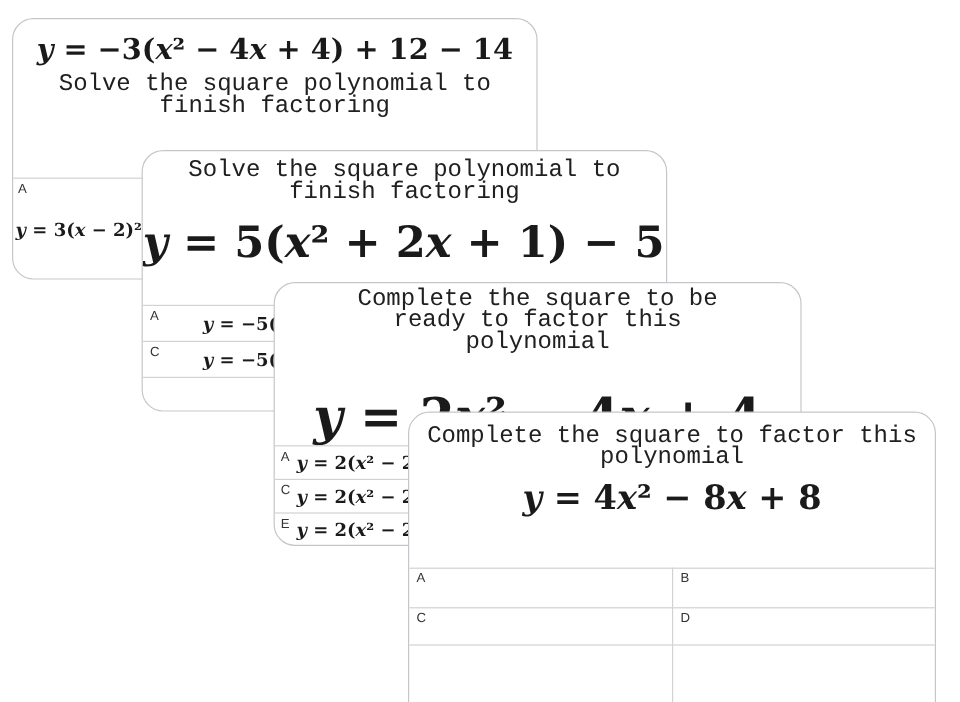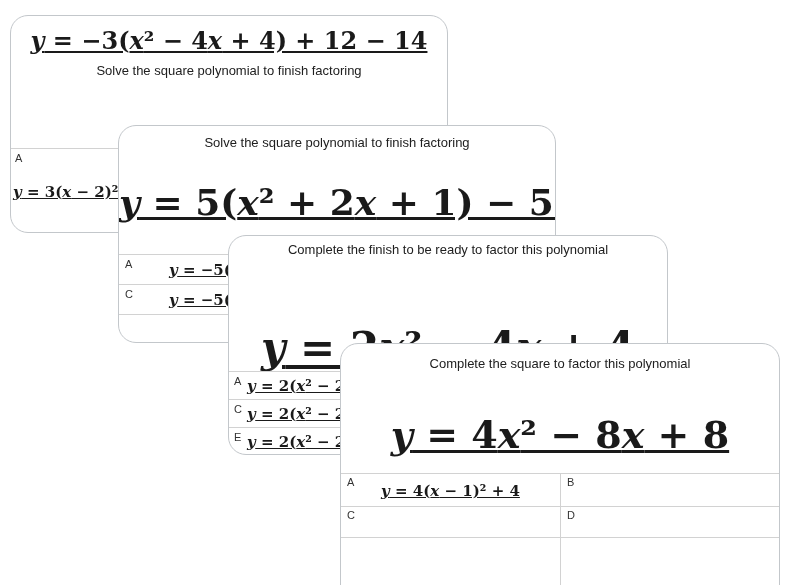--- a/index.html
+++ b/index.html
@@ -15,34 +15,34 @@
   #canvas{position:relative;width:800px;height:585px;background:var(--background);overflow:hidden;}
 
   .card{position:absolute;background:#ffffff;border:1.5px solid var(--card-border);
         border-radius:18px;overflow:hidden;}
   .c1{left:10px;top:15px;width:438px;height:218px;z-index:1;}
   .c2{left:118px;top:125px;width:438px;height:218px;z-index:2;}
   .c3{left:228px;top:235px;width:440px;height:220px;z-index:3;}
   .c4{left:340px;top:343px;width:440px;height:288px;z-index:4;}
 
   .instr{position:absolute;left:10px;right:10px;text-align:center;
-         font-size:13px;line-height:18px;color:var(--text);}
+         font-size:20px;line-height:18px;color:var(--text);font-family:Liberation Mono, monospace;}
   .c1 .instr{top:46px;}
   .c2 .instr{top:8px;}
   .c3 .instr{top:5px;left:52px;right:52px;}
   .c4 .instr{top:11px;}
 
   .eq{font-family:"DejaVu Serif","Liberation Serif",serif;font-weight:bold;
-      color:var(--math);white-space:nowrap;text-decoration:underline;}
+      color:var(--math);white-space:nowrap;}
   .eq i{font-style:italic;}
   .eq.main{position:absolute;left:0;right:0;text-align:center;}
   .c1 .eq.main{top:10px;font-size:24px;}
   .c2 .eq.main{top:55px;font-size:36px;}
   .c3 .eq.main{top:50px;font-size:42px;margin-top:37px;}
-  .c4 .eq.main{top:68px;font-size:38px;}
+  .c4 .eq.main{top:54px;font-size:28px;}
 
   .tbl{position:absolute;left:0;right:0;bottom:0;}
   .lbl{font-family:"Liberation Sans",sans-serif;font-size:11px;color:var(--label);}
   .aeq{font-size:15px;}
 
   
   .t1{top:132px;border-top:1px solid var(--table-line);}
   .t1 .lbl{position:absolute;top:3px;left:4px;}
   .t1 .aeq{position:absolute;top:34px;left:2px;}
 
@@ -90,21 +90,21 @@
       </div>
       <div class="row">
         <span class="lbl">C</span>
         <span class="eq aeq"><i>y</i> = −5(<i>x</i></span>
       </div>
       <div class="row"></div>
     </div>
   </div>
 
   <div class="card c3">
-    <div class="instr">Complete the finish to be ready to factor this polynomial</div>
+    <div class="instr">Complete the square to be ready to factor this polynomial</div>
     <div class="eq main"><i>y</i> = 2<i>x</i>² − 4<i>x</i> + 4</div>
     <div class="tbl t3 rows">
       <div class="row">
         <span class="lbl">A</span>
         <span class="eq aeq"><i>y</i> = 2(<i>x</i>² − 2</span>
       </div>
       <div class="row">
         <span class="lbl">C</span>
         <span class="eq aeq"><i>y</i> = 2(<i>x</i>² − 2</span>
       </div>
@@ -114,21 +114,20 @@
       </div>
     </div>
   </div>
 
   <div class="card c4">
     <div class="instr">Complete the square to factor this polynomial</div>
     <div class="eq main"><i>y</i> = 4<i>x</i>² − 8<i>x</i> + 8</div>
     <div class="tbl t4">
       <div class="cell">
         <span class="lbl">A</span>
-        <span class="eq aeq"><i>y</i> = 4(<i>x</i> − 1)² + 4</span>
       </div>
       <div class="cell right">
         <span class="lbl">B</span>
       </div>
       <div class="cell">
         <span class="lbl">C</span>
       </div>
       <div class="cell right">
         <span class="lbl">D</span>
       </div>

